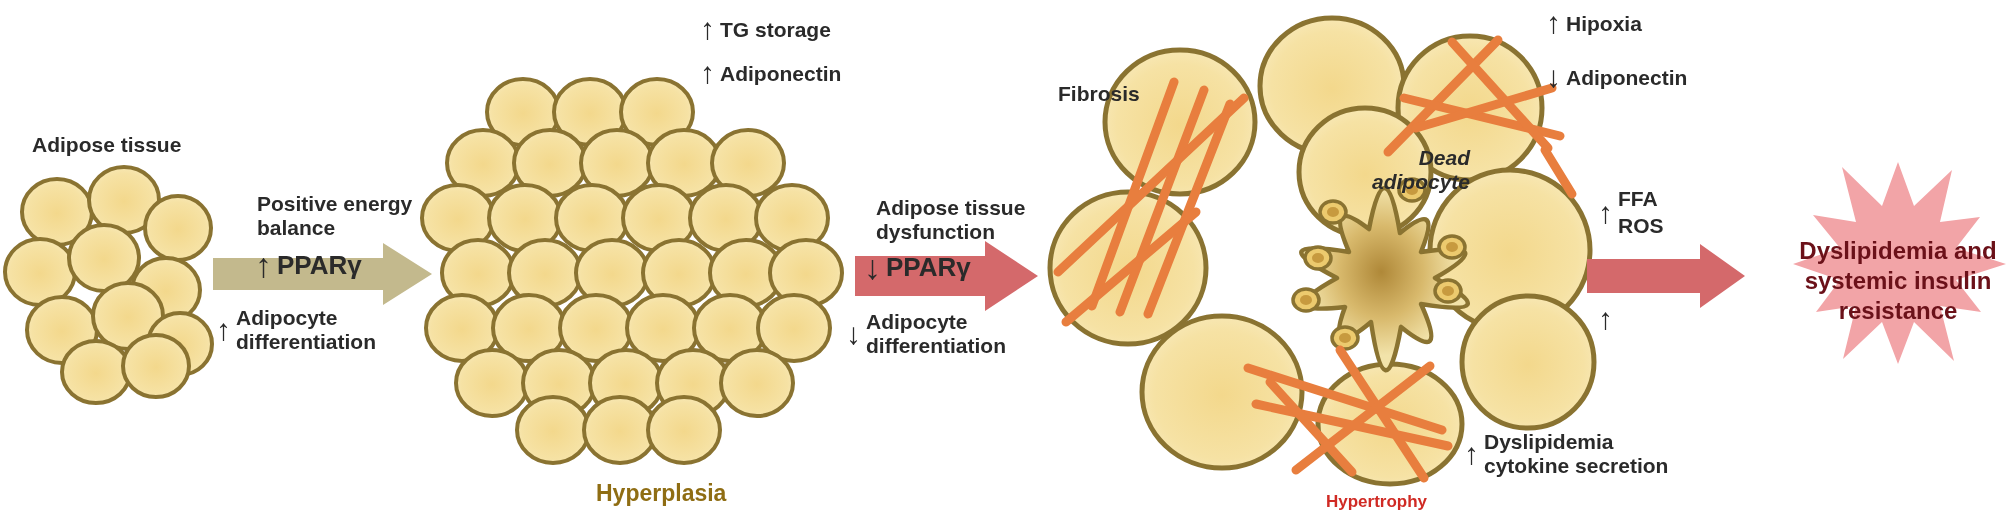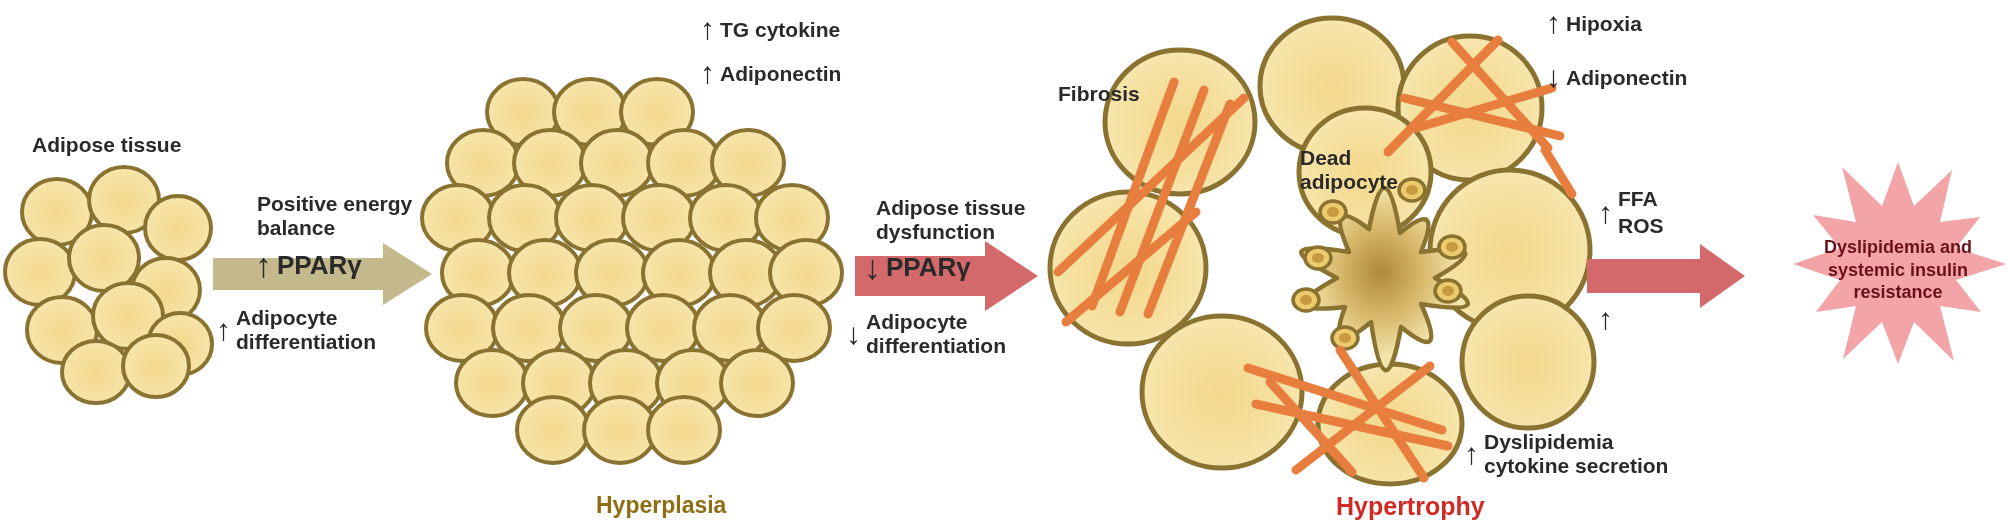--- a/index.html
+++ b/index.html
@@ -27,27 +27,27 @@
     color:var(--text);
     white-space:pre-line;
   }
   .fx{display:flex;align-items:center;gap:5px;}
   .fx-end{display:flex;align-items:flex-end;gap:5px;}
   .dir{font-size:30px;line-height:26px;font-weight:700;}
   .dir-lg{font-size:34px;line-height:30px;}
   .on-arrow{font-size:26px;}
   .lh-open{line-height:1.28;}
   .hyperplasia{color:var(--hyperplasia-label);font-size:23px;}
-  .hypertrophy{color:var(--hypertrophy-label);font-size:25px;margin-left:10px;}
+  .hypertrophy{color:var(--hypertrophy-label);font-size:17px;}
   .outcome{
     width:208px;text-align:center;
-    font-size:18px;line-height:1.25;
+    font-size:24px;line-height:1.25;
     color:var(--outcome-text);
   }
-  .centered{text-align:left;}
+  .centered{text-align:right;font-style:italic;}
 </style>
 </head>
 <body>
 
 <div id="figure">
 
   <svg id="art" width="2008" height="523" viewBox="0 0 2008 523">
     <defs>
       <radialGradient id="cellGrad" cx="50%" cy="52%" r="62%">
         <stop offset="0%" style="stop-color:var(--cell-fill-inner)"></stop>
@@ -211,29 +211,29 @@
   </div>
 
   <div class="label fx" style="left:216px;top:306px;">
     <span class="dir">↑</span>
     <span>Adipocyte
 differentiation</span>
   </div>
 
   <div class="label fx-end" style="left:700px;top:16px;">
     <span class="dir">↑</span>
-    <span>TG cytokine</span>
+    <span>TG storage</span>
   </div>
 
   <div class="label fx-end" style="left:700px;top:60px;">
     <span class="dir">↑</span>
     <span>Adiponectin</span>
   </div>
 
-  <div class="label hyperplasia" style="left:596px;top:492px;">Hyperplasia</div>
+  <div class="label hyperplasia" style="left:596px;top:480px;">Hyperplasia</div>
 
   <div class="label" style="left:876px;top:196px;">Adipose tissue
 dysfunction</div>
 
   <div class="label fx" style="left:864px;top:252px;">
     <span class="dir dir-lg">↓</span>
     <span class="on-arrow">PPARγ</span>
   </div>
 
   <div class="label fx" style="left:846px;top:310px;">

